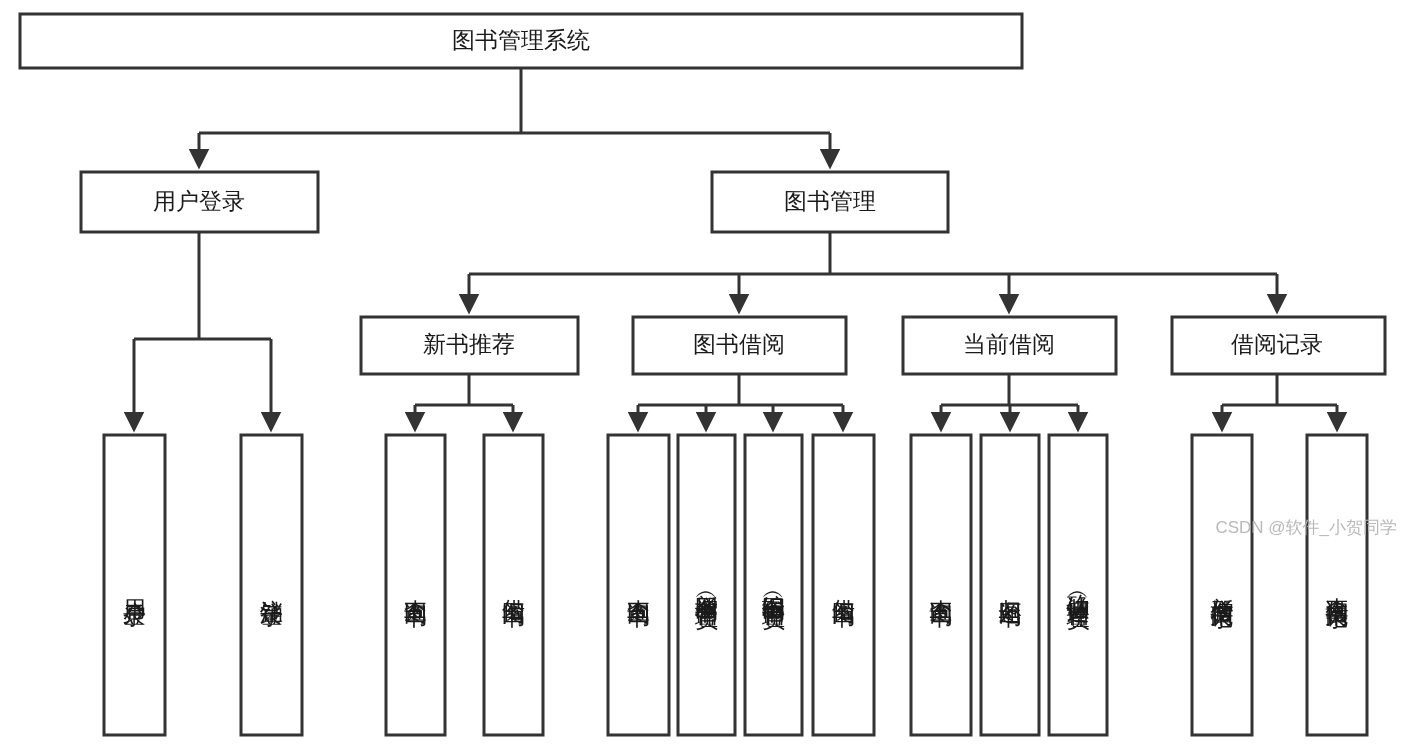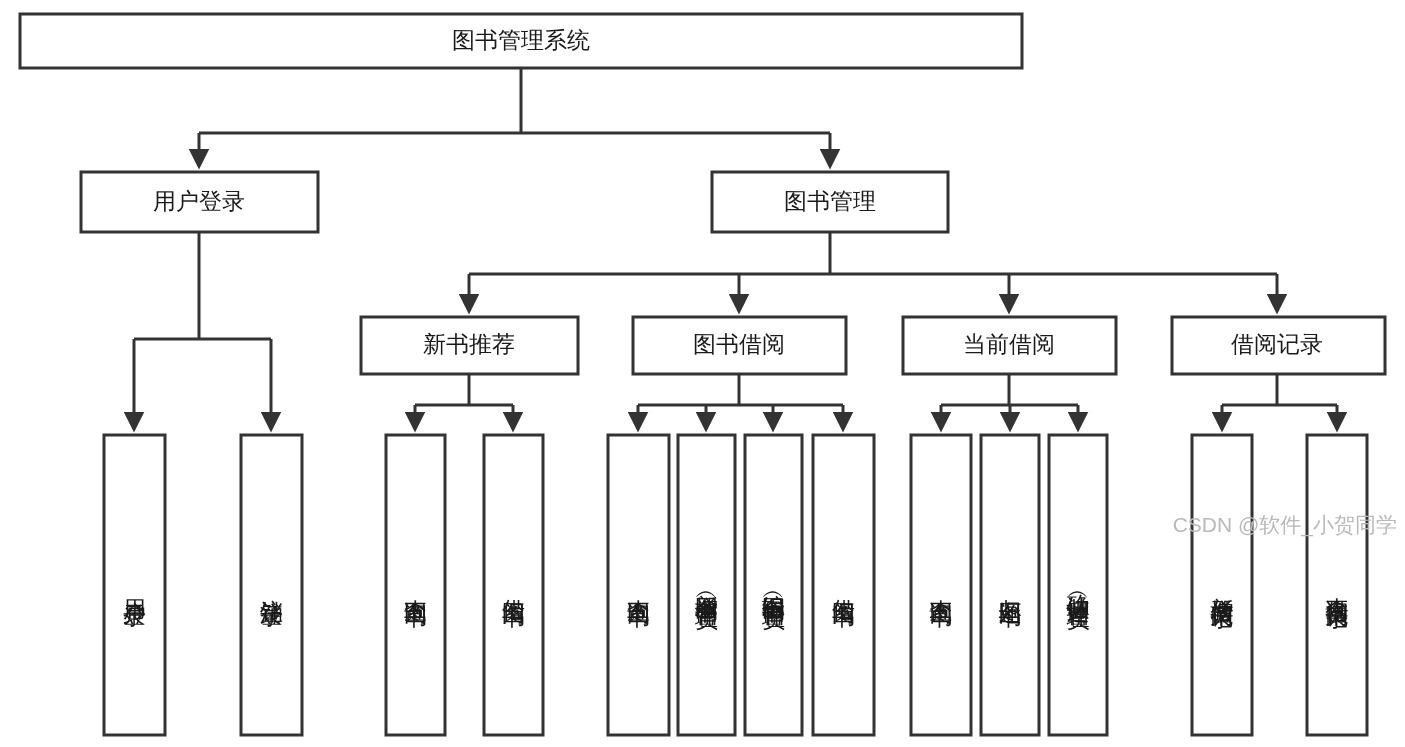--- a/index.html
+++ b/index.html
@@ -24,21 +24,21 @@
     text-orientation:upright;
     letter-spacing:2px;
     line-height:1;
     display:flex;align-items:center;justify-content:center;
     white-space:nowrap;
     pointer-events:none;
   }
   #watermark{
     position:absolute;right:8px;bottom:4px;
     font-family:"Liberation Sans","DejaVu Sans",sans-serif;
-    font-size:21px;color:#b9b9b9;white-space:nowrap;margin-top:27px;
+    font-size:17px;color:#b9b9b9;white-space:nowrap;margin-top:27px;
   }
 </style>
 </head>
 <body>
 
 <div id="diagram-root">
 
   <svg id="flow" viewBox="0 0 1405 747">
     <defs>
       <marker id="arrow" viewBox="0 0 12 12" refX="10" refY="6" markerWidth="7" markerHeight="7" orient="auto-start-reverse">

